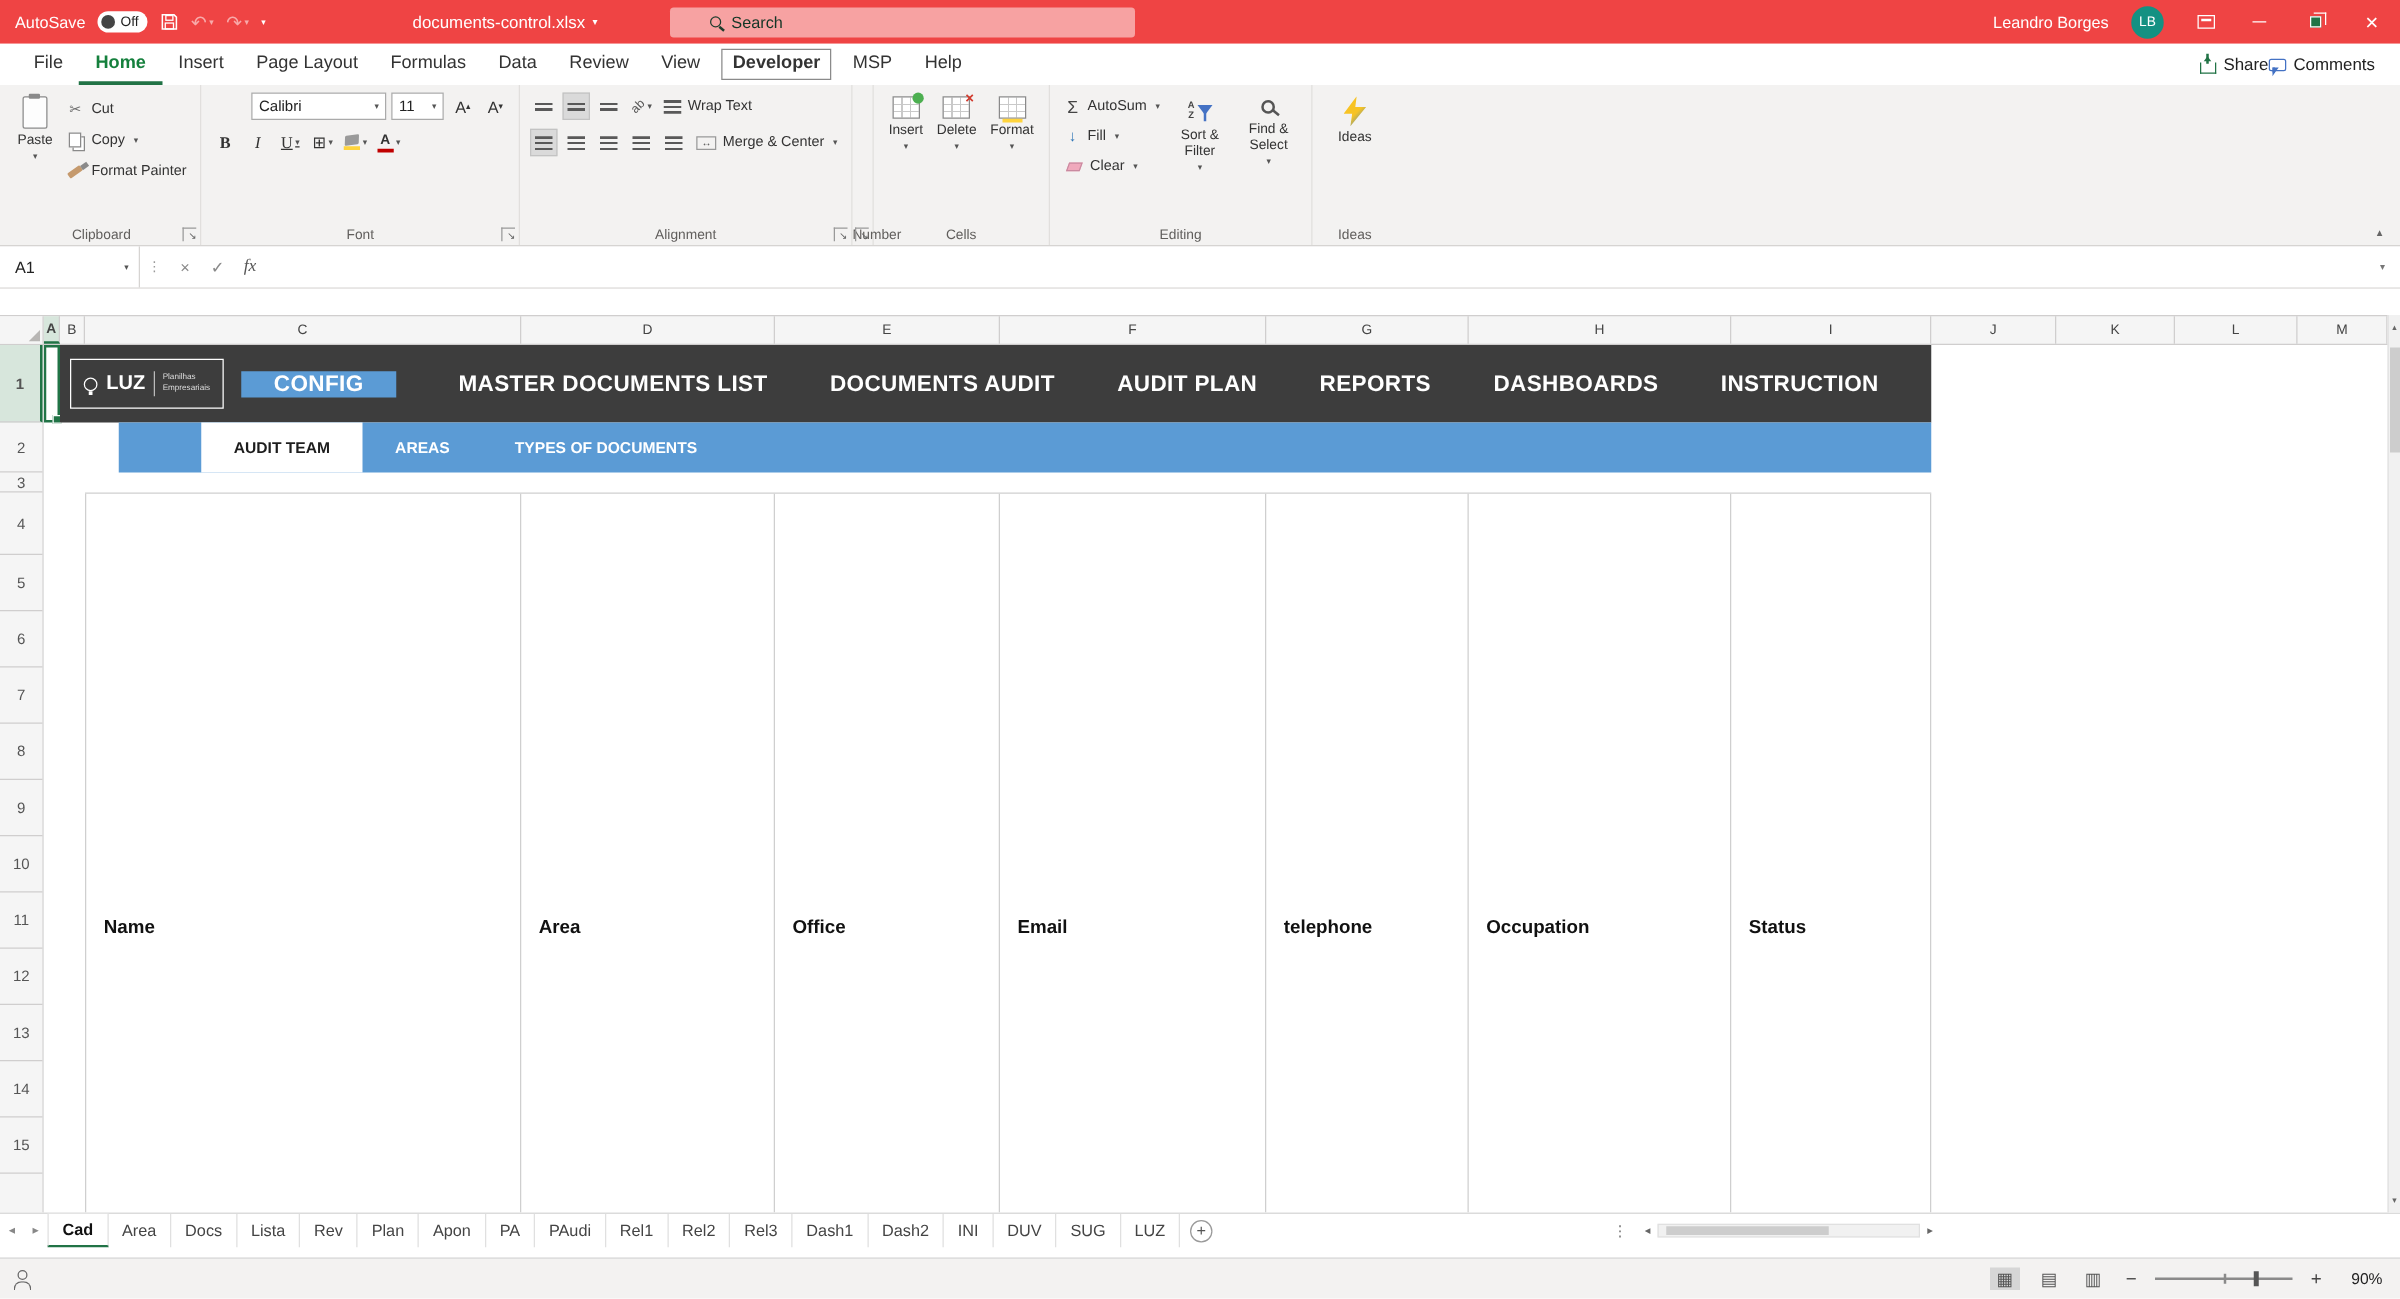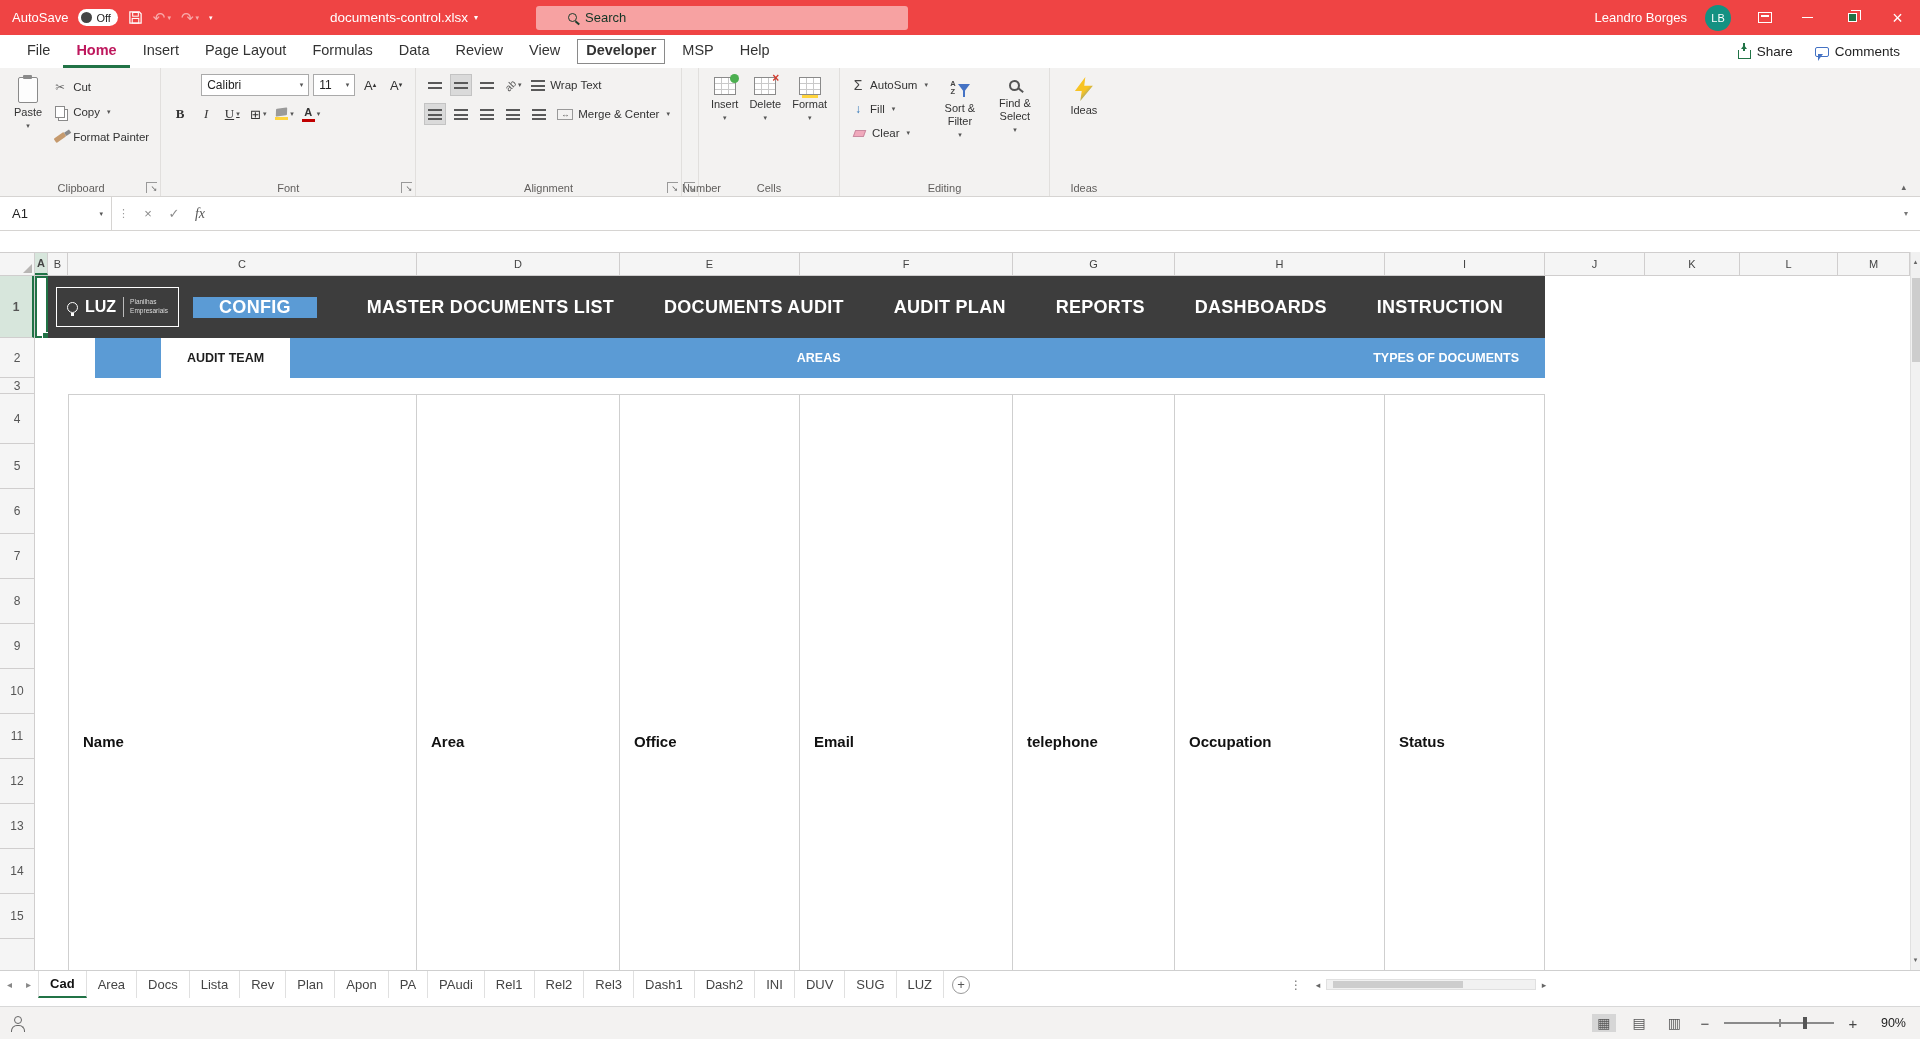--- a/index.html
+++ b/index.html
@@ -29,23 +29,23 @@
   .tb-ribbonopts .ro::after { content:''; position:absolute; left:2px; right:2px; top:2px; height:2px; background:#fff; }
   .winbtn { width:45px; height:100%; display:flex; align-items:center; justify-content:center; }
   .wb-min { width:11px; height:1.4px; background:#fff; }
   .wb-restore { width:9px; height:9px; border:1.2px solid #fff; position:relative; background:#217346; }
   .wb-restore::before { content:''; position:absolute; top:-4px; left:2px; width:9px; height:9px; border:1.2px solid #fff; border-bottom:none; border-left:none; }
   .wb-close { font-size:18px; line-height:1; }
 
   
   .ribbontabs { height:33px; background:#fff; display:flex; align-items:stretch; padding-left:14px; font-size:14.5px; color:#333; flex:none; }
   .rtab { display:flex; align-items:center; padding:0 13px; border-bottom:3px solid transparent; }
-  .rtab.active { font-weight:700; color:#be185d; border-bottom:3px solid #217346; }
+  .rtab.active { font-weight:700; color:#15803d; border-bottom:3px solid #217346; }
   .rtab.focusbox { outline:1px solid #8a8a8a; outline-offset:-5px; font-weight:600; }
-  .rt-right { margin-left:auto; display:flex; align-items:center; gap:22px; padding-right:20px; }
+  .rt-right { margin-left:auto; display:flex; align-items:center; padding-right:20px; }
   .rt-pill { display:flex; align-items:center; gap:6px; font-size:13.5px; color:#222; }
   .ishare { width:13px; height:9px; border:1.4px solid #217346; border-top:none; position:relative; margin-top:5px; }
   .ishare::before { content:''; position:absolute; left:4.5px; top:-7px; width:1.6px; height:8px; background:#217346; }
   .ishare::after { content:''; position:absolute; left:2.2px; top:-8px; border:3px solid transparent; border-bottom:4px solid #217346; }
   .icmt { width:14px; height:10px; border:1.4px solid #4472c4; border-radius:2px; position:relative; }
   .icmt::after { content:''; position:absolute; left:2px; bottom:-5px; border:3px solid transparent; border-top:4px solid #4472c4; border-left:2px solid #4472c4; }
 
   
   .ribbon { height:129px; background:#f3f2f1; border-bottom:1px solid #d6d4d2; display:flex; align-items:stretch; padding:0 2px; position:relative; flex:none; }
   .rgroup { position:relative; padding:4px 8px 18px; border-right:1px solid #e1dfdd; display:flex; flex-direction:column; }
@@ -146,21 +146,21 @@
   .luz { border:1px solid #fff; height:40px; margin-left:8px; display:flex; align-items:center; padding:0 10px; color:#fff; flex:none; }
   .luz-bulb { width:11px; height:11px; border:1.5px solid #fff; border-radius:50%; position:relative; margin-right:2px; }
   .luz-bulb::after { content:''; position:absolute; left:2.5px; bottom:-4px; width:3px; height:3px; background:#fff; }
   .luz-name { font-size:16px; font-weight:700; margin:0 7px 0 5px; }
   .luz-sep { width:1px; height:20px; background:#bbb; margin-right:6px; }
   .luz-sub { font-size:6.5px; line-height:1.35; color:#ddd; display:flex; flex-direction:column; }
   .navitems { flex:1; display:flex; justify-content:space-between; align-items:stretch; padding:0 42px 0 14px; }
   .navitem { color:#fff; font-size:18px; font-weight:700; letter-spacing:.3px; display:flex; align-items:center; }
   .navitem.active { background:#5b9bd5; padding:0 26px; }
 
-  .bluebar { position:absolute; left:60px; top:0; bottom:0; width:1450px; background:#5b9bd5; display:flex; padding-left:66px;justify-content:space-between; }
+  .bluebar { position:absolute; left:60px; top:0; bottom:0; width:1450px; background:#5b9bd5; display:flex; padding-left:66px; }
   .subtab { color:#fff; font-size:12.5px; font-weight:700; display:flex; align-items:center; padding:0 26px; }
   .subtab.active { background:#fff; color:#1d1d1d; }
 
   .thead { display:flex; margin-left:33px; width:1477px; height:100%; border-top:1px solid #cfcfcf; }
   .hcell { position:relative; border-right:1px solid #cfcfcf; border-bottom:1px solid #cfcfcf; display:flex; align-items:center; padding-left:14px; font-size:15px; font-weight:700; color:#111; flex:none; }
   .thead > div:nth-of-type(1){ width:349px; border-left:1px solid #cfcfcf; }
   .thead > div:nth-of-type(2){ width:203px; }
   .thead > div:nth-of-type(3){ width:180px; }
   .thead > div:nth-of-type(4){ width:213px; }
   .thead > div:nth-of-type(5){ width:162px; }

